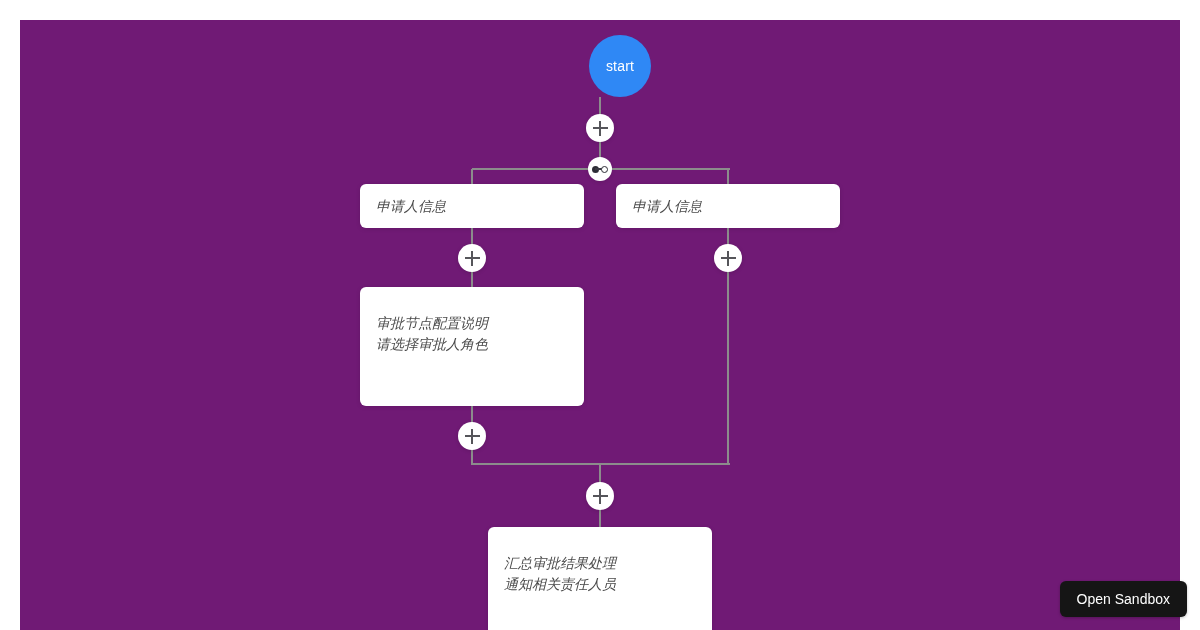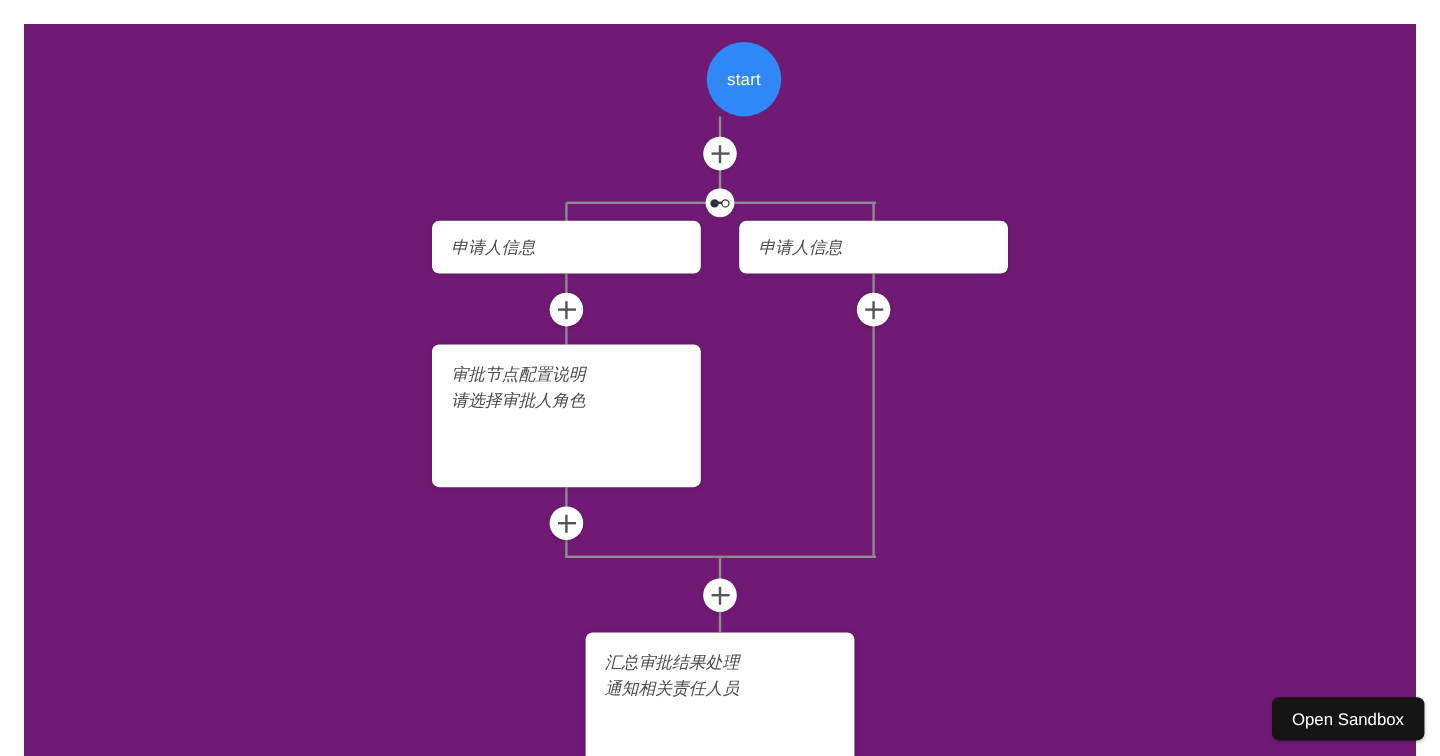--- a/index.html
+++ b/index.html
@@ -134,21 +134,21 @@
     box-sizing: content-box;
   }
 
   
   .node-card {
     position: absolute;
     background: #ffffff;
     border-radius: 6px;
     box-shadow: 0 1px 5px rgba(0,0,0,0.10), 0 0 1px rgba(0,0,0,0.06);
     box-sizing: border-box;
-    padding: 15px 16px;
+    padding: 26px 16px;
     z-index: 3;
   }
   .node-card .node-text {
     font-size: 14px;
     line-height: 21px;
     color: #4a4a4a;
     white-space: pre-line;
     word-break: break-all;
     font-style: italic;
   }

